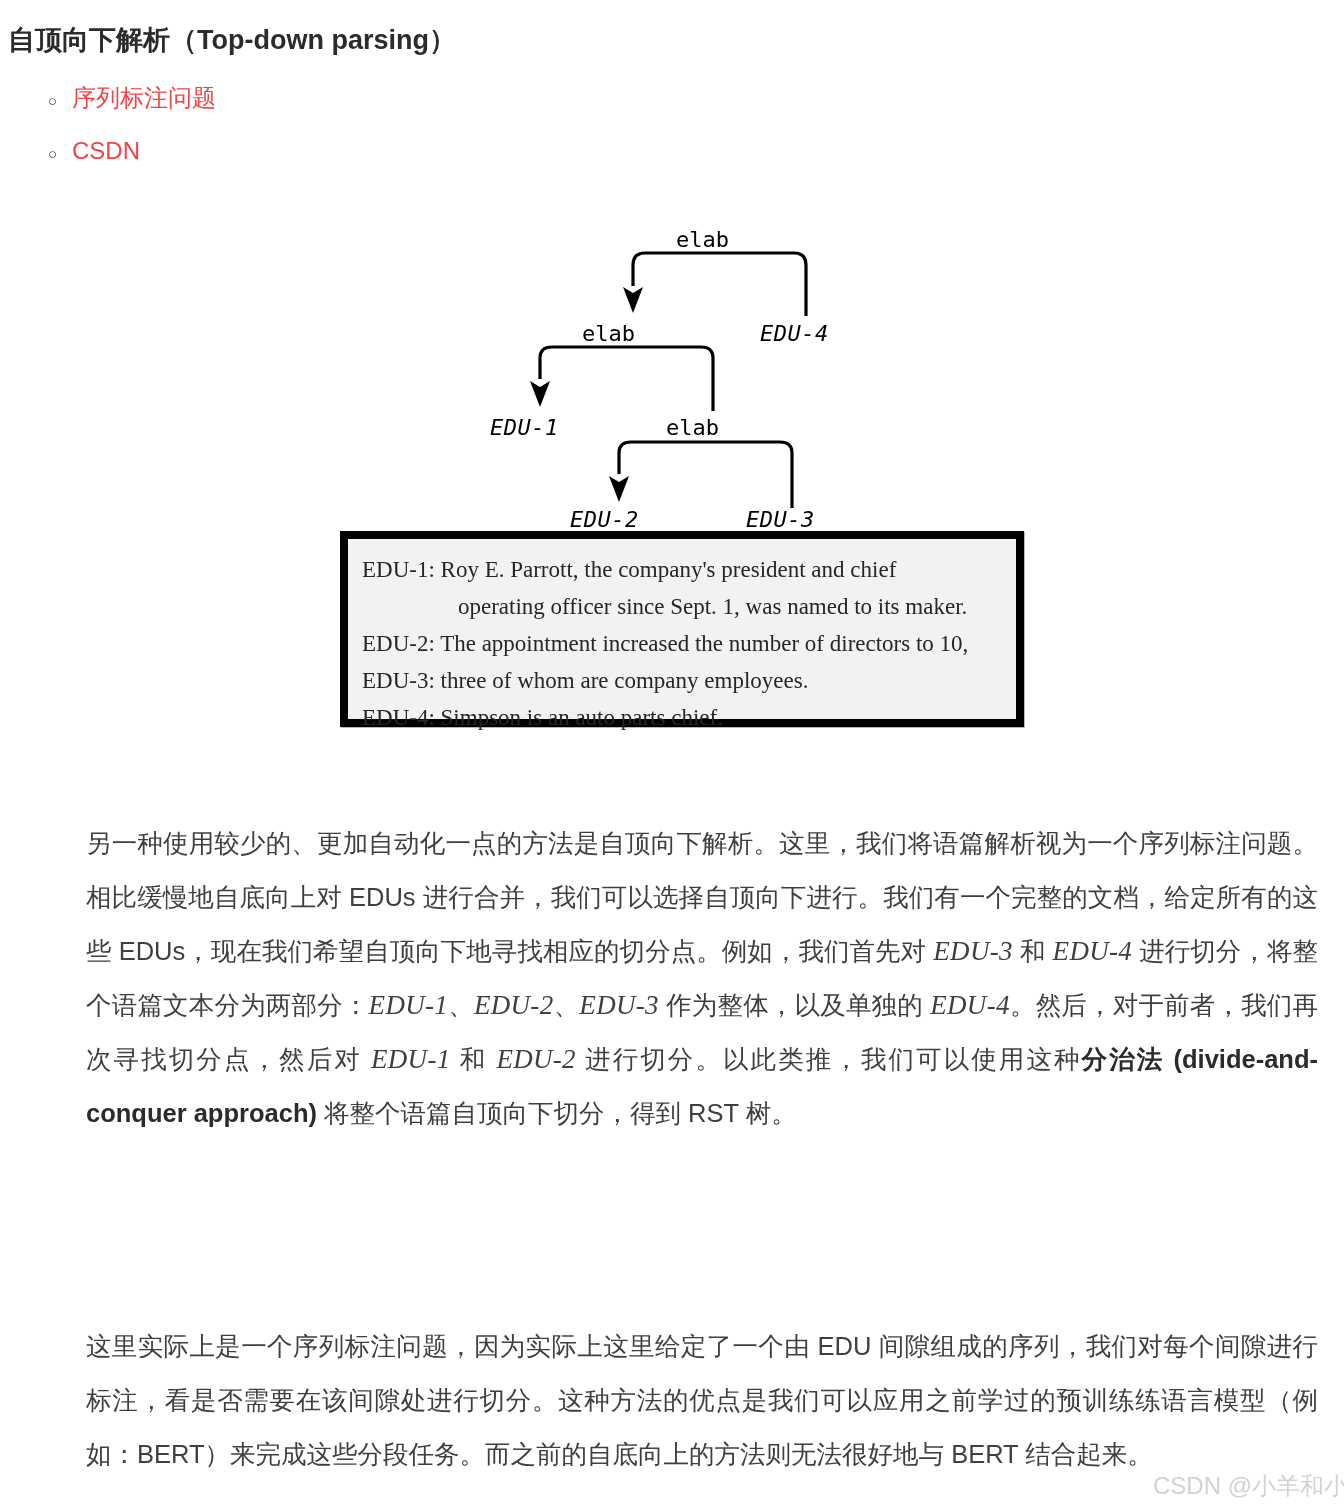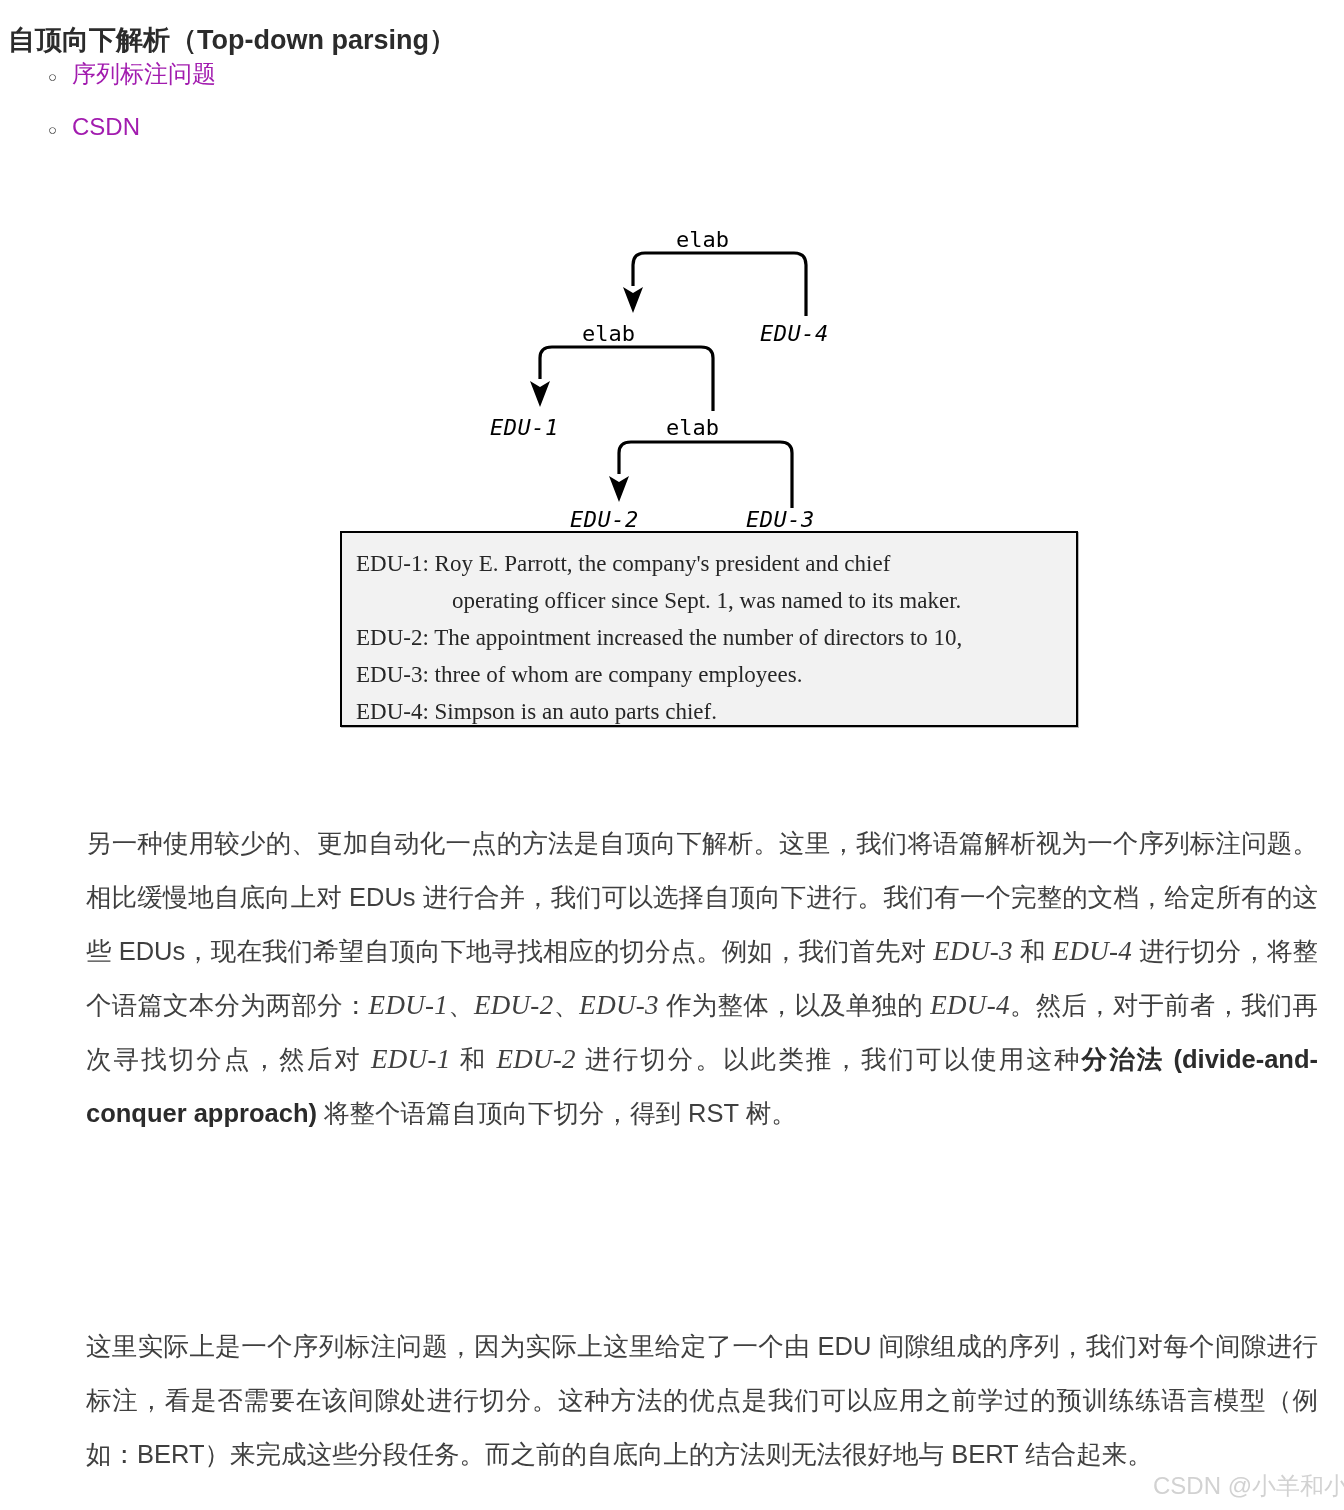--- a/index.html
+++ b/index.html
@@ -44,22 +44,23 @@
   }
   .bullet-marker {
     width: 24px;
     flex: 0 0 24px;
     font-size: 15px;
     color: #3f3f3f;
     line-height: 1;
   }
   .bullet-text {
     font-size: 24px;
-    color: #a21caf;
+    color: #ef4444;
     line-height: 1;
+    margin-top: 24px;
   }
 
   
   .tree-figure {
     position: absolute;
     left: 470px;
     top: 211px;
     width: 420px;
     height: 330px;
   }
@@ -74,25 +75,25 @@
   .tree-label.edu {
     font-style: italic;
     letter-spacing: 0.5px;
   }
 
   
   .edu-box {
     position: absolute;
     left: 340px;
     top: 531px;
-    width: 738px;
+    width: 684px;
     height: 196px;
     box-sizing: border-box;
     background: #f2f2f2;
-    border: 2px solid #000000;
+    border: 8px solid #000000;
     box-shadow: 1px 1px 0 #b8b8b8;
   }
   .edu-box-inner {
     padding: 12px 0 0 14px;
     font-family: "Liberation Serif", "DejaVu Serif", serif;
     font-size: 23px;
     color: #262626;
   }
   .edu-line {
     line-height: 37px;

